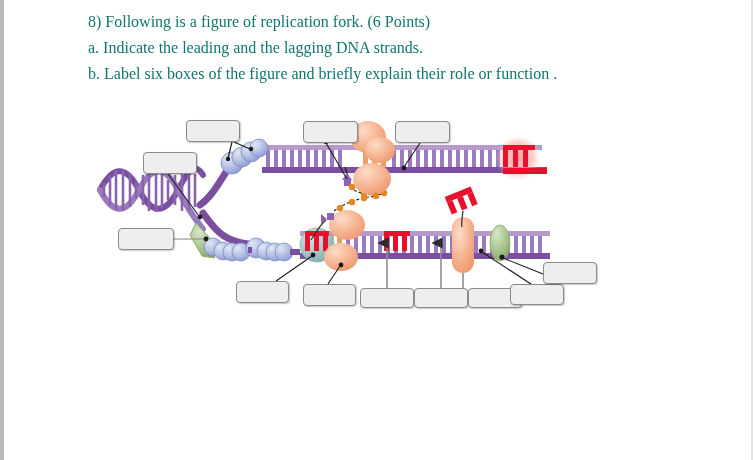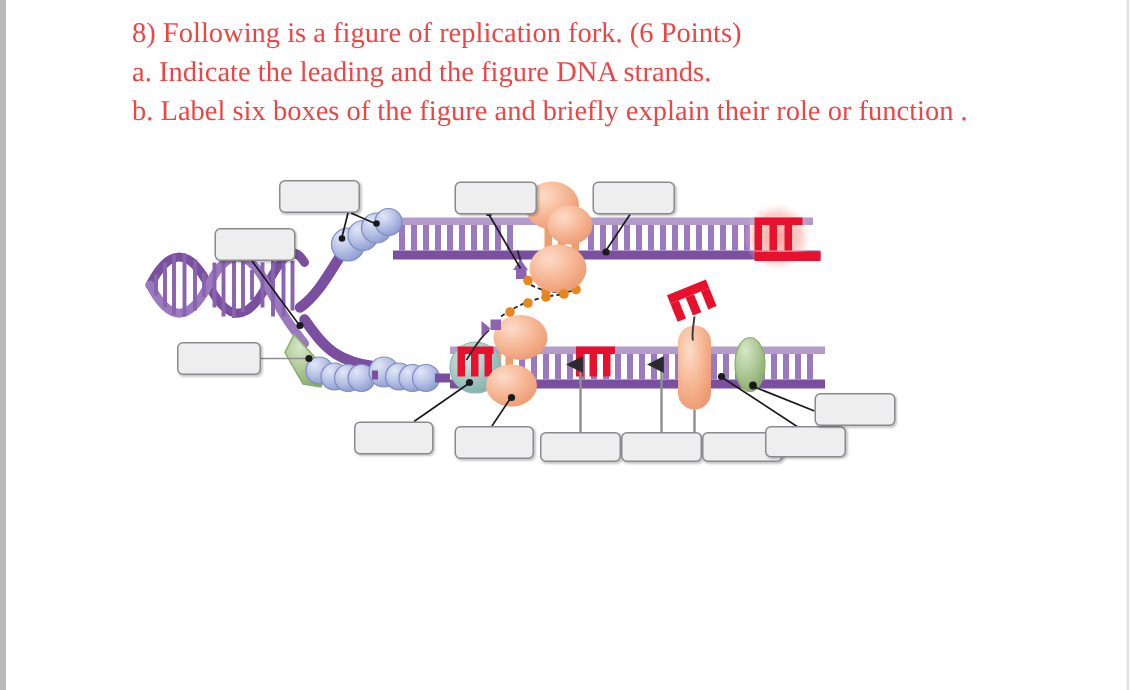--- a/index.html
+++ b/index.html
@@ -5,21 +5,21 @@
   html,body{margin:0;padding:0;}
   body{
     width:753px;height:460px;background:#ffffff;
     font-family:"Liberation Serif", serif;
     position:relative;overflow:hidden;
   }
   #page{position:absolute;left:0;top:0;width:753px;height:460px;background:#fff;}
   #left-border{position:absolute;left:0;top:0;width:4px;height:460px;background:#b9b9b9;}
   #right-border{position:absolute;right:0;top:0;width:2px;height:460px;background:#e2e2e2;}
 
-  .q-text{position:absolute;color:#ef4444;font-size:19px;line-height:1.2;white-space:nowrap;}
+  .q-text{position:absolute;color:#0f766e;font-size:16px;line-height:1.2;white-space:nowrap;}
   #q-line-0{left:88px;top:12px;}
   #q-line-1{left:88px;top:38px;}
   #q-line-2{left:88px;top:64px;font-family:Liberation Serif, serif;}
 
   #figure{position:absolute;left:0;top:95px;width:753px;height:230px;}
   #figure svg{display:block;}
 
   .lbl-box{
     position:absolute;
     background:#eeeeee;
@@ -31,21 +31,21 @@
 </style>
 </head>
 <body>
 
 <div id="page">
 
   <div id="left-border"></div>
   <div id="right-border"></div>
 
   <div class="q-text" id="q-line-0">8)  Following is a figure of replication fork. (6 Points)</div>
-  <div class="q-text" id="q-line-1">a. Indicate the leading and the figure DNA strands.</div>
+  <div class="q-text" id="q-line-1">a. Indicate the leading and the lagging DNA strands.</div>
   <div class="q-text" id="q-line-2">b. Label six boxes of the figure and briefly explain their role or function .</div>
 
   <div id="figure">
     <svg width="753" height="230" viewBox="0 0 753 230" xmlns="http://www.w3.org/2000/svg">
       <defs>
         <radialGradient id="gSalmon" cx="35%" cy="30%" r="75%">
           <stop offset="0%" stop-color="#FCDCC8"></stop>
           <stop offset="55%" stop-color="#F6B795"></stop>
           <stop offset="100%" stop-color="#EE9A72"></stop>
         </radialGradient>

